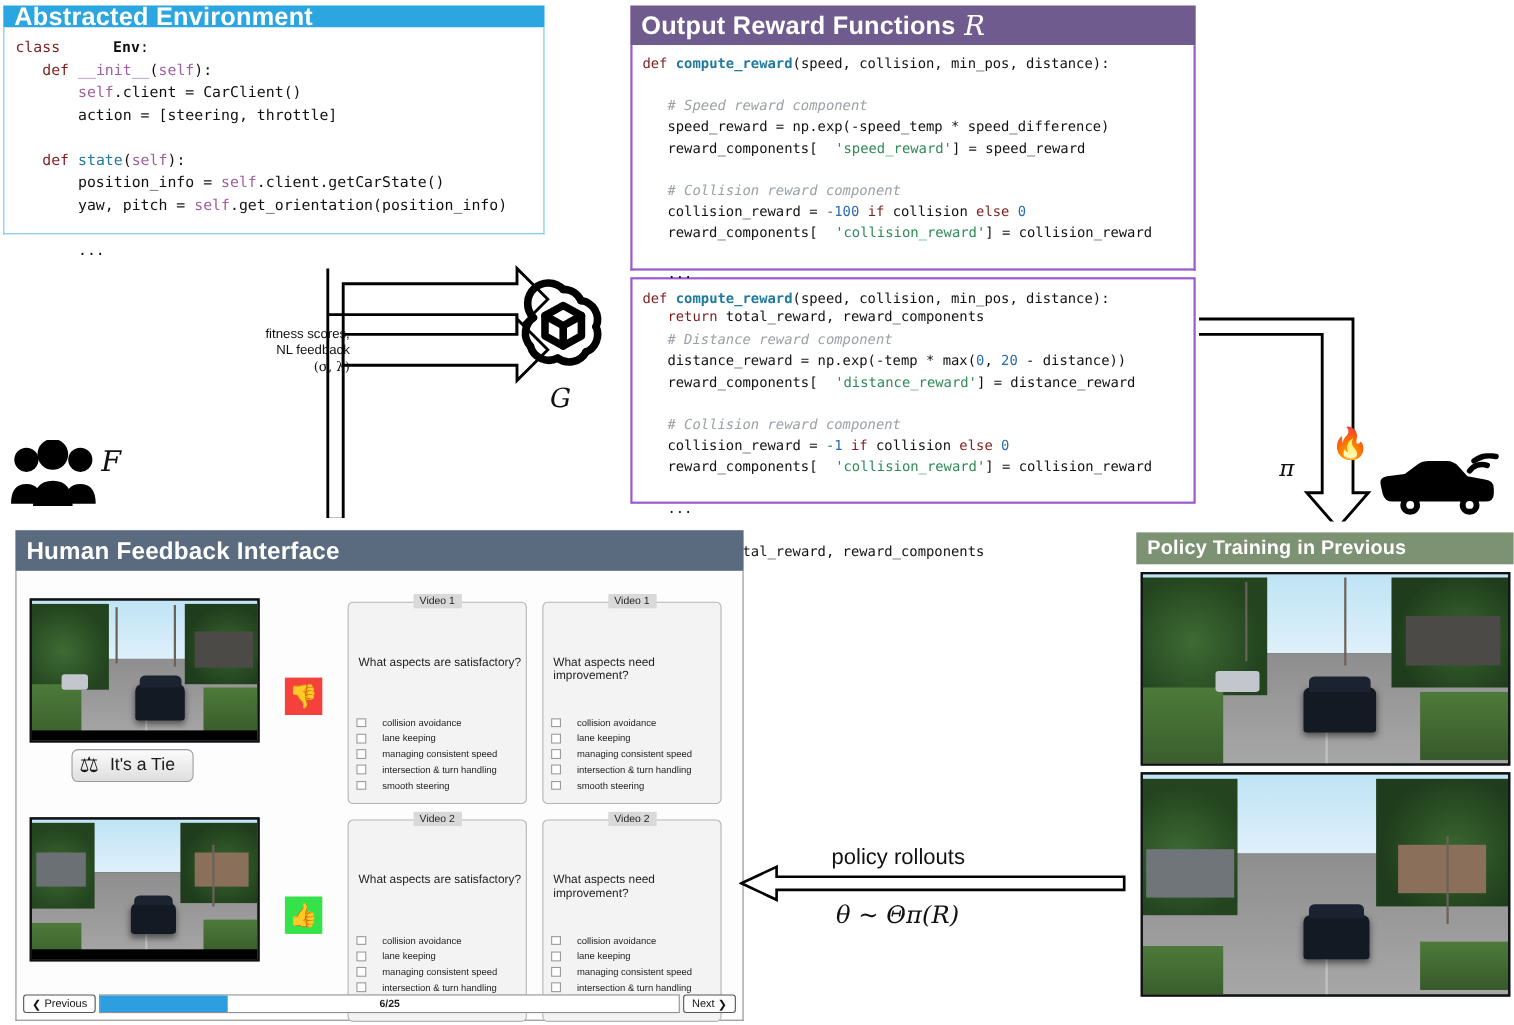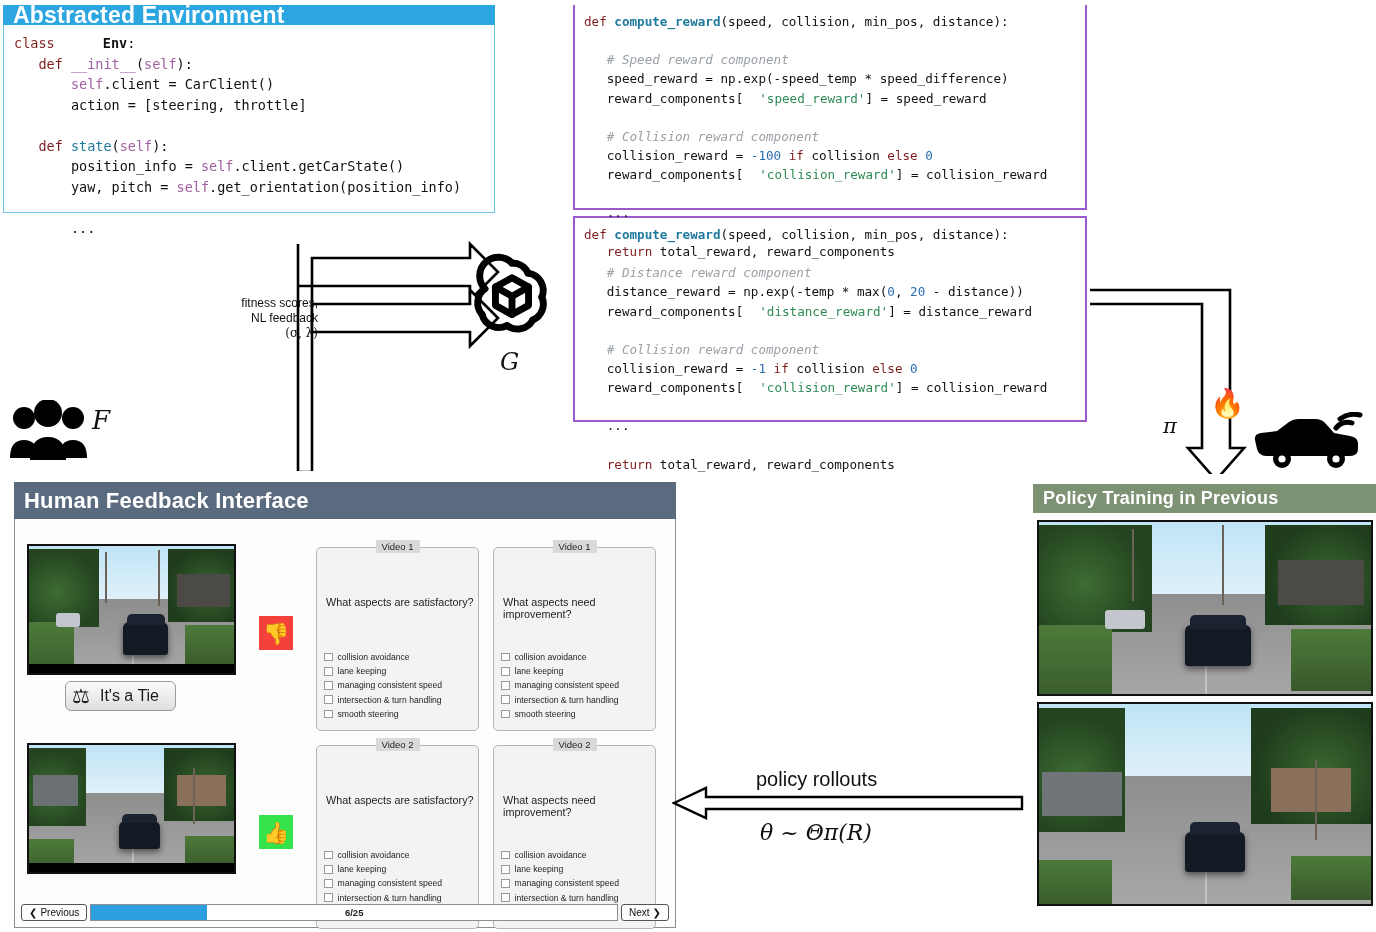--- a/index.html
+++ b/index.html
@@ -104,21 +104,21 @@
     position:absolute;box-sizing:border-box;
     border:1px solid #b5b5b5;border-radius:5px;background:#f3f3f3;
   }
   .fb-legend{
     position:absolute;top:-8px;left:50%;transform:translateX(-50%);
     background:#d9d9d9;color:#222;font-size:9.5px;padding:1px 6px;
     white-space:nowrap;
   }
   .fb-q{position:absolute;left:9px;top:48px;font-size:10.8px;color:#1d1d1d;}
   .fb-opts{position:absolute;left:7px;bottom:7px;right:6px;}
-  .fb-opt{display:flex;align-items:center;gap:5px;font-size:8.6px;
+  .fb-opt{display:flex;align-items:center;gap:15px;font-size:8.6px;
           color:#1d1d1d;margin-bottom:4.2px;}
   .cb{width:6.5px;height:6.5px;border:1px solid #9a9a9a;background:#fff;flex:0 0 auto;}
 
   #nav-bar{
     position:absolute;left:6px;right:6px;bottom:5px;height:19px;
     display:flex;align-items:center;gap:3px;
   }
   .nav-btn{
     border:1px solid #555;background:#fdfdfd;border-radius:3px;
     font-size:10px;padding:1px 7px;display:flex;align-items:center;gap:3px;
@@ -168,20 +168,24 @@
        action = [steering, throttle]
 
    <span class="kw">def</span> <span class="kw2">state</span>(<span class="self">self</span>):
        position_info = <span class="self">self</span>.client.getCarState()
        yaw, pitch = <span class="self">self</span>.get_orientation(position_info)
 
        ...</div>
 </div>
 
 <div class="abs" id="rf-panel">
+  <div class="panel-title" id="rf-header">
+    <span>Output Reward Functions</span>
+    <span class="mathitalic" style="margin-left:8px;font-size:25px;">R</span>
+  </div>
   <div class="code-box" id="rf-box1"><span class="kw">def</span> <span class="fn">compute_reward</span>(speed, collision, min_pos, distance):
 
    <span class="cmt"># Speed reward component</span>
    speed_reward = np.exp(-speed_temp * speed_difference)
    reward_components[<span class="str">'speed_reward'</span>] = speed_reward
 
    <span class="cmt"># Collision reward component</span>
    collision_reward = <span class="num">-100</span> <span class="kw">if</span> collision <span class="kw">else</span> <span class="num">0</span>
    reward_components[<span class="str">'collision_reward'</span>] = collision_reward
 

